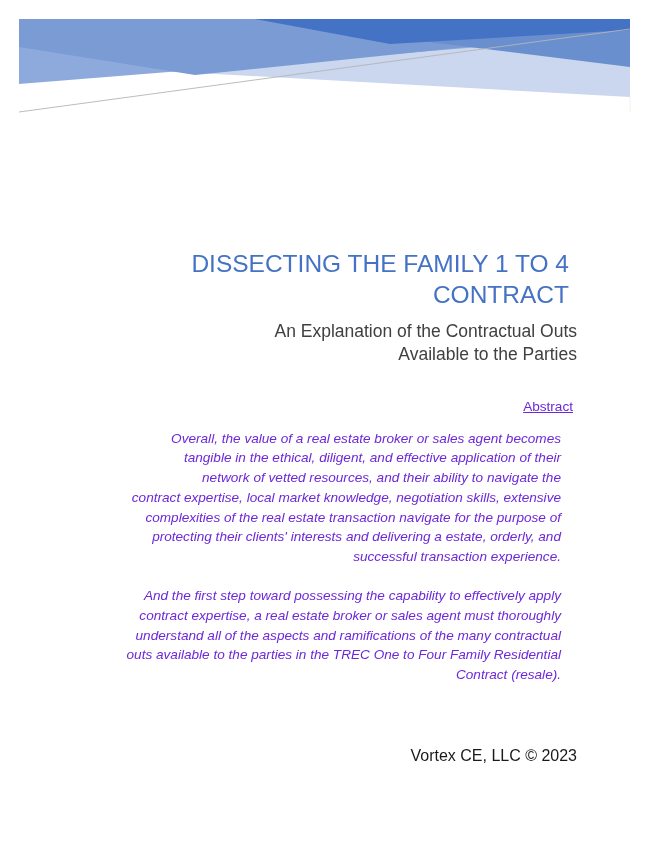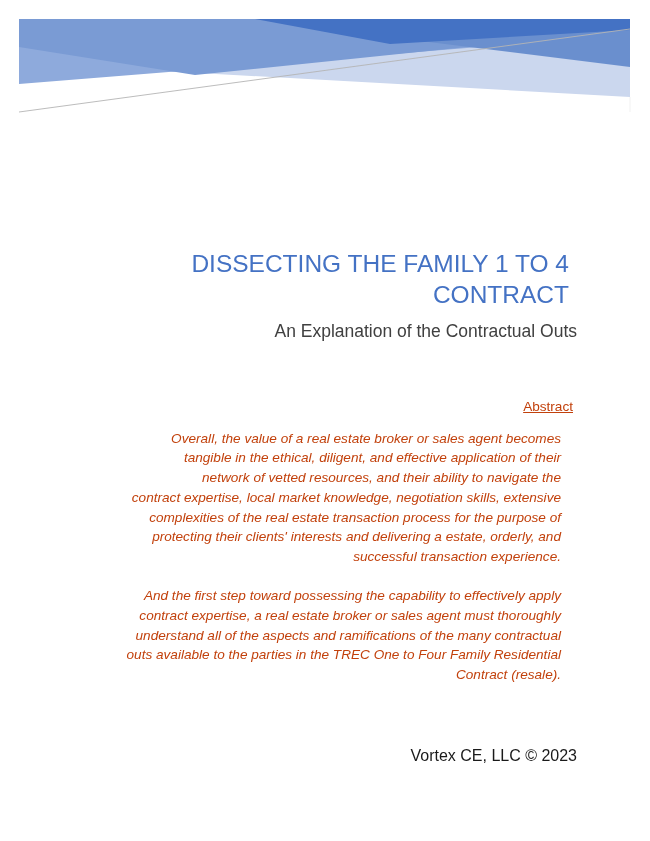--- a/index.html
+++ b/index.html
@@ -42,21 +42,21 @@
       line-height: 23px;
       margin: 10px 0 4px 0;
       font-weight: normal;
     }
     .abstract-block {
       position: absolute;
       right: 77px;
       top: 397px;
       width: 470px;
       text-align: right;
-      color: #c2410c;
+      color: #6d28d9;
       font-size: 13.6px;
       line-height: 19.7px;
     }
     .abstract-heading {
       text-decoration: underline;
       font-style: normal;
       margin: 0;
     }
     .abstract-para {
       font-style: italic;
@@ -95,31 +95,32 @@
   <line x1="630" y1="97" x2="630" y2="112" stroke="#eeeeee" stroke-width="0.8"></line>
 </svg>
 
 <div class="title-block">
   <h1 class="title">
     <div>DISSECTING THE FAMILY 1 TO 4</div>
     <div>CONTRACT</div>
   </h1>
   <h2 class="subtitle">
     <div>An Explanation of the Contractual Outs</div>
+    <div>Available to the Parties</div>
   </h2>
 </div>
 
 <div class="abstract-block">
   <div class="abstract-heading">Abstract</div>
   <div class="abstract-para">
     <div>Overall, the value of a real estate broker or sales agent becomes</div>
     <div>tangible in the ethical, diligent, and effective application of their</div>
     <div>network of vetted resources, and their ability to navigate the</div>
     <div>contract expertise, local market knowledge, negotiation skills, extensive</div>
-    <div>complexities of the real estate transaction process for the purpose of</div>
+    <div>complexities of the real estate transaction navigate for the purpose of</div>
     <div>protecting their clients' interests and delivering a estate, orderly, and</div>
     <div>successful transaction experience.</div>
   </div>
   <div class="abstract-para">
     <div>And the first step toward possessing the capability to effectively apply</div>
     <div>contract expertise, a real estate broker or sales agent must thoroughly</div>
     <div>understand all of the aspects and ramifications of the many contractual</div>
     <div>outs available to the parties in the TREC One to Four Family Residential</div>
     <div>Contract (resale).</div>
   </div>

